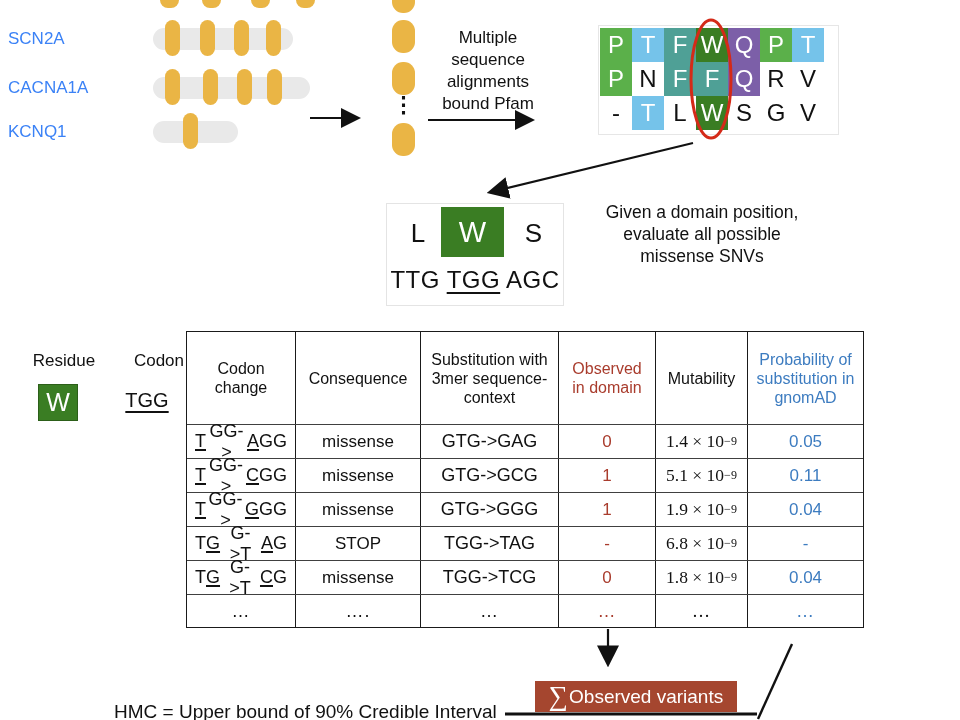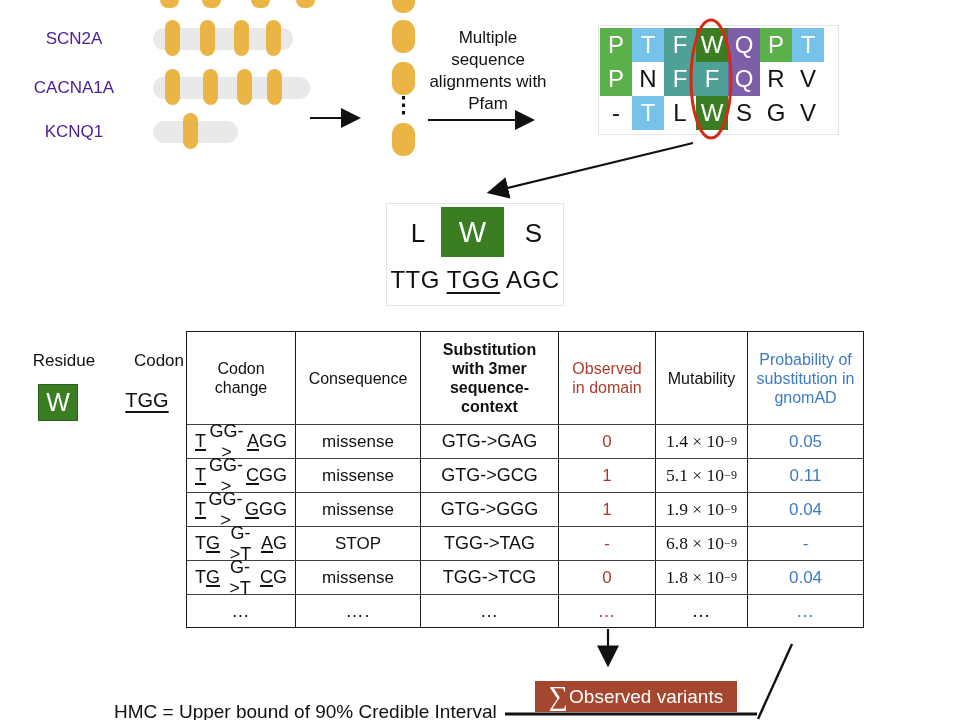--- a/index.html
+++ b/index.html
@@ -2,22 +2,22 @@
 <html style="--observed-red: #a93c2d; --prob-blue: #3d7cc0; --sum-red: #a5462f; --dgreen: #3a7d23; --yellow: #eab545; --bargray: #e9e9e9; --circred: #d42a18;"><head>
 <meta charset="utf-8">
 <style>
   * { margin:0; padding:0; box-sizing:border-box; }
   html,body { width:960px; height:720px; overflow:hidden; background:#fff;
     font-family:"Liberation Sans", sans-serif; color:#111; }
   #stage { position:relative; width:960px; height:720px; background:#fff; overflow:hidden; }
   .abs { position:absolute; }
 
   
-  .gene-label { position:absolute; left:8px; width:132px; text-align:center;
-    font-size:17px; line-height:22px; color:#4c1d95; }
+  .gene-label { position:absolute; left:8px; width:132px; text-align:left;
+    font-size:17px; line-height:22px; color:#3b82f6; }
   .gene-bar { position:absolute; height:22px; border-radius:11px; background:var(--bargray); }
   .domain-oval { position:absolute; width:15px; height:36px; border-radius:8px; background:var(--yellow); }
   .stack-oval { position:absolute; width:23px; height:33px; border-radius:11px; background:var(--yellow); }
   .stack-ellipsis { position:absolute; left:392px; top:93px; width:23px; text-align:center;
     font-size:22px; font-weight:bold; line-height:24px; }
 
   
   .flow-note { position:absolute; text-align:center; font-size:17px; line-height:22px; }
 
   
@@ -103,21 +103,21 @@
       <div class="domain-oval" style="left: 202px; top: -26px; width: 19px; height: 34px;"></div>
       <div class="domain-oval" style="left: 251px; top: -26px; width: 19px; height: 34px;"></div>
       <div class="domain-oval" style="left: 296px; top: -26px; width: 19px; height: 34px;"></div>
       <div class="stack-oval" style="left: 392px; top: -20px;"></div>
       <div class="stack-oval" style="left: 392px; top: 20px;"></div>
       <div class="stack-oval" style="left: 392px; top: 62px;"></div>
       <div class="stack-oval" style="left: 392px; top: 123px;"></div>
     </div>
   <div class="stack-ellipsis">⋮</div>
 
-  <div class="flow-note" style="left:428px;top:27px;width:120px;">Multiple sequence alignments with Pfam</div>
+  <div class="flow-note" style="left:428px;top:27px;width:120px;">Multiple sequence alignments bound Pfam</div>
 
   <div class="msa-panel"></div>
   <div class="msa-grid">
       <div class="msa-cell" style="background: rgb(91, 176, 74); color: rgb(255, 255, 255);">P</div>
       <div class="msa-cell" style="background: rgb(117, 195, 234); color: rgb(255, 255, 255);">T</div>
       <div class="msa-cell" style="background: rgb(79, 160, 150); color: rgb(255, 255, 255);">F</div>
       <div class="msa-cell" style="background: rgb(58, 125, 35); color: rgb(255, 255, 255);">W</div>
       <div class="msa-cell" style="background: rgb(124, 95, 168); color: rgb(255, 255, 255);">Q</div>
       <div class="msa-cell" style="background: rgb(91, 176, 74); color: rgb(255, 255, 255);">P</div>
       <div class="msa-cell" style="background: rgb(117, 195, 234); color: rgb(255, 255, 255);">T</div>
@@ -145,33 +145,34 @@
     <span class="pos-letter" style="left:124px;top:4px;width:45px;">S</span>
     <div class="pos-codons">
       <span>TTG</span>
       <span> </span>
       <span class="u-codon">TGG</span>
       <span> </span>
       <span>AGC</span>
     </div>
   </div>
 
+  <div class="flow-note" style="left:592px;top:201px;width:220px;font-size:17.5px;">Given a domain position, evaluate all possible missense SNVs</div>
 
   <div class="mini-label" style="left:18px;top:351px;width:92px;">Residue</div>
   <div class="mini-label" style="left:124px;top:351px;width:70px;">Codon</div>
   <div class="mini-w-box">
     <span>W</span>
   </div>
   <div class="mini-codon">TGG</div>
 
   <div class="snv-table">
       <div class="t-row t-head">
         <div class="t-cell" style="width: 109px;">Codon change</div>
         <div class="t-cell" style="width: 125px;">Consequence</div>
-        <div class="t-cell" style="width: 138px; font-weight: bold;">Substitution with 3mer sequence-context</div>
+        <div class="t-cell" style="width: 138px;">Substitution with 3mer sequence-context</div>
         <div class="t-cell hdr-red" style="width: 97px;">Observed in domain</div>
         <div class="t-cell" style="width: 92px;">Mutability</div>
         <div class="t-cell hdr-blue" style="width: 115px;">Probability of substitution in gnomAD</div>
       </div>
       <div class="t-row t-data">
         <div class="t-cell c-codon" style="width: 109px;"><u>T</u>GG-&gt;<u>A</u>GG</div>
         <div class="t-cell c-cons" style="width: 125px;">missense</div>
         <div class="t-cell c-sub" style="width: 138px;">GTG-&gt;GAG</div>
         <div class="t-cell c-obs" style="width: 97px;">0</div>
         <div class="t-cell c-mut" style="width: 92px;">1.4 × 10<sup>−9</sup></div>

